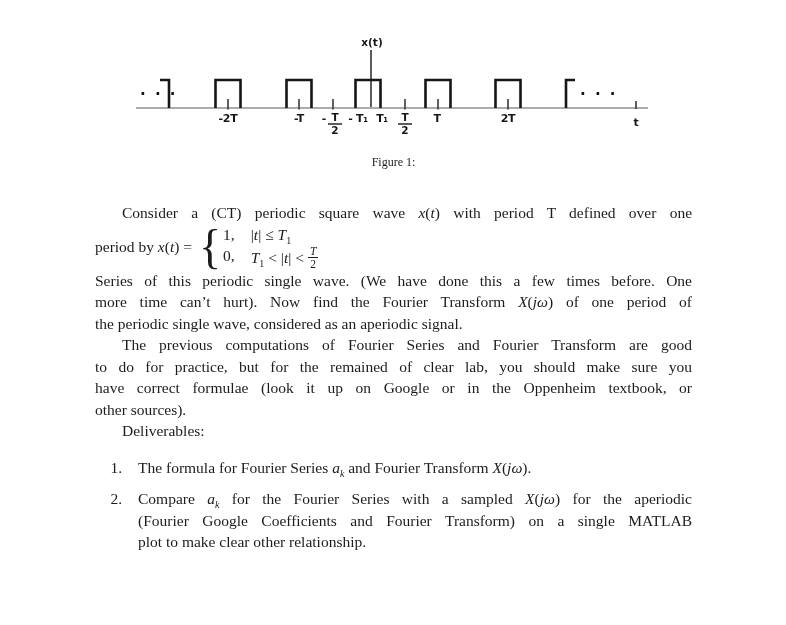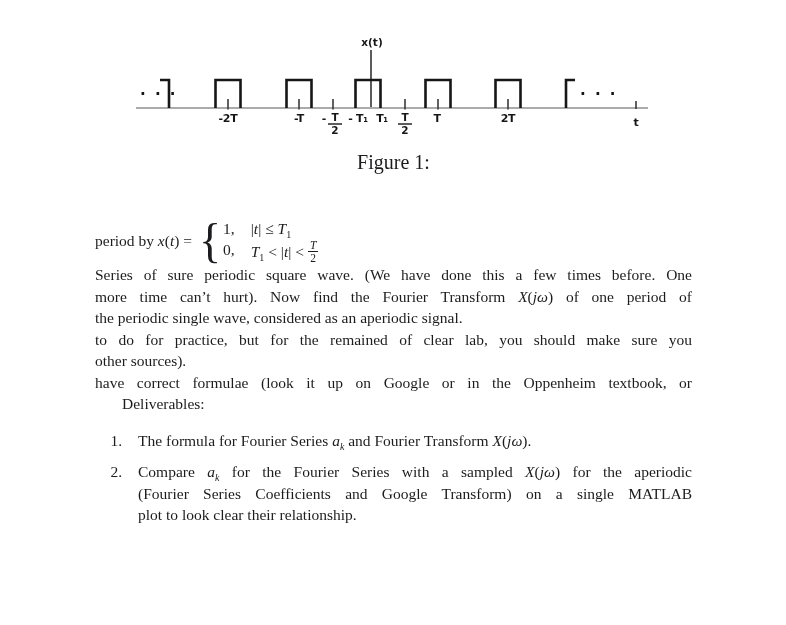--- a/index.html
+++ b/index.html
@@ -8,31 +8,30 @@
     width:786px;height:625px;
     background:#ffffff;
     font-family:"Liberation Serif","DejaVu Serif",serif;
     color:#1c1c1e;
     box-sizing:border-box;
     padding:0 94px 0 95px;
     overflow:hidden;
   }
   .figure-wrap{position:relative;height:150px;text-decoration:underline;}
   .figure-svg{position:absolute;left:33px;top:36px;}
-  .fig-caption{text-align:center;font-size:20px;line-height:24px;font-family:Liberation Serif, serif;}
+  .fig-caption{text-align:center;font-size:12px;line-height:24px;font-family:Liberation Serif, serif;}
   .textblock{margin-top:28px;font-size:15.5px;line-height:21.5px;}
   .tl{white-space:nowrap;}
   .jl{text-align:justify;text-align-last:justify;white-space:normal;}
   .indent{text-indent:27px;}
   i{font-style:italic;}
   sub{font-size:10px;line-height:0;}
   .formula-row{
-    display:flex;align-items:center;height:46px;
+    display:flex;align-items:flex-start;height:46px;
     justify-content:space-between;
-    margin-top:44px;
   }
   .formula-left{display:flex;align-items:center;}
   .cases-brace{
     font-size:46px;font-weight:400;line-height:40px;
     margin:0 2px 0 7px;transform:scaleY(1.05);
   }
   .cases{display:grid;grid-template-columns:auto auto;column-gap:16px;
     font-size:15.5px;line-height:21px;}
   .frac{display:inline-block;text-align:center;vertical-align:-0.5em;
     font-size:11.5px;line-height:1.05;}
@@ -94,58 +93,60 @@
       <text class="axlab" x="380" y="86" text-anchor="middle">2T</text>
       <text class="axlab" x="508" y="90" text-anchor="middle">t</text>
     </svg>
   </div>
 
   <div class="fig-caption">Figure 1:</div>
 
   <div class="textblock">
 
     <div>
+      <div class="tl jl indent">Consider a (CT) periodic square wave <i>x</i>(<i>t</i>) with period T defined over one</div>
 
       <div class="formula-row">
         <div class="formula-left">
           <span>period by <i>x</i>(<i>t</i>) =</span>
           <span class="cases-brace">{</span>
           <span class="cases">
             <span>1,</span>
             <span>|<i>t</i>| ≤ <i>T</i><sub>1</sub></span>
             <span>0,</span>
             <span><i>T</i><sub>1</sub> &lt; |<i>t</i>| &lt; <span class="frac"><span class="fn"><i>T</i></span><span class="fd">2</span></span></span>
           </span>
         </div>
       </div>
 
-      <div class="tl jl">Series of sure periodic square wave. (We have done this a few times before. One</div>
+      <div class="tl jl">Series of this periodic single wave. (We have done this a few times before. One</div>
       <div class="tl jl">more time can’t hurt). Now find the Fourier Transform <i>X</i>(<i>jω</i>) of one period of</div>
       <div class="tl">the periodic single wave, considered as an aperiodic signal.</div>
     </div>
 
     <div>
+      <div class="tl jl indent">The previous computations of Fourier Series and Fourier Transform are good</div>
       <div class="tl jl">to do for practice, but for the remained of clear lab, you should make sure you</div>
+      <div class="tl jl">have correct formulae (look it up on Google or in the Oppenheim textbook, or</div>
       <div class="tl">other sources).</div>
-      <div class="tl jl">have correct formulae (look it up on Google or in the Oppenheim textbook, or</div>
     </div>
 
     <div class="tl indent">Deliverables:</div>
 
     <div class="olist">
       <div class="li">
         <span class="li-num">1.</span>
         <div class="li-body">
           <div class="tl">The formula for Fourier Series <i>a</i><sub><i>k</i></sub> and Fourier Transform <i>X</i>(<i>jω</i>).</div>
         </div>
       </div>
       <div class="li">
         <span class="li-num">2.</span>
         <div class="li-body">
           <div class="tl jl">Compare <i>a</i><sub><i>k</i></sub> for the Fourier Series with a sampled <i>X</i>(<i>jω</i>) for the aperiodic</div>
-          <div class="tl jl">(Fourier Series Coefficients and Google Transform) on a single MATLAB</div>
-          <div class="tl">plot to look clear their relationship.</div>
+          <div class="tl jl">(Fourier Google Coefficients and Fourier Transform) on a single MATLAB</div>
+          <div class="tl">plot to make clear other relationship.</div>
         </div>
       </div>
     </div>
 
   </div>
 </div>
 
 </body></html>

